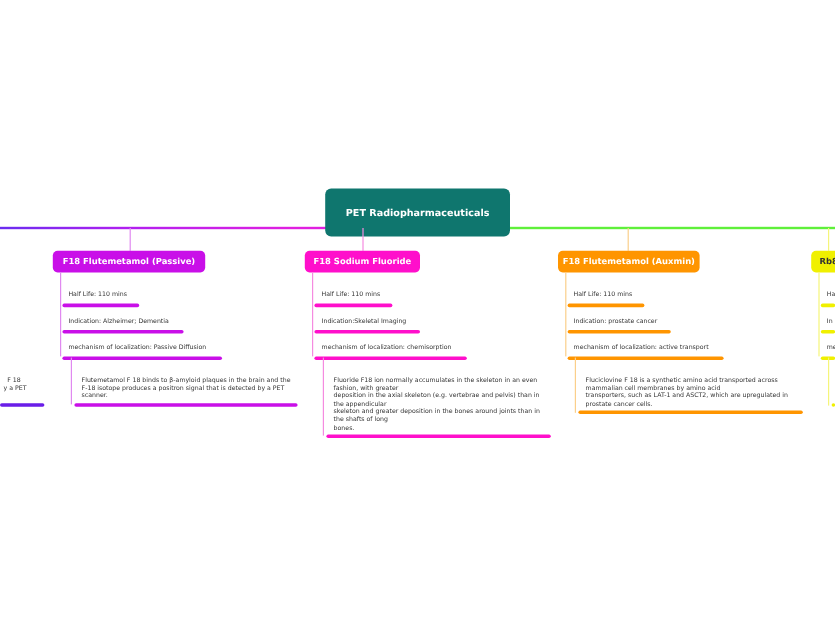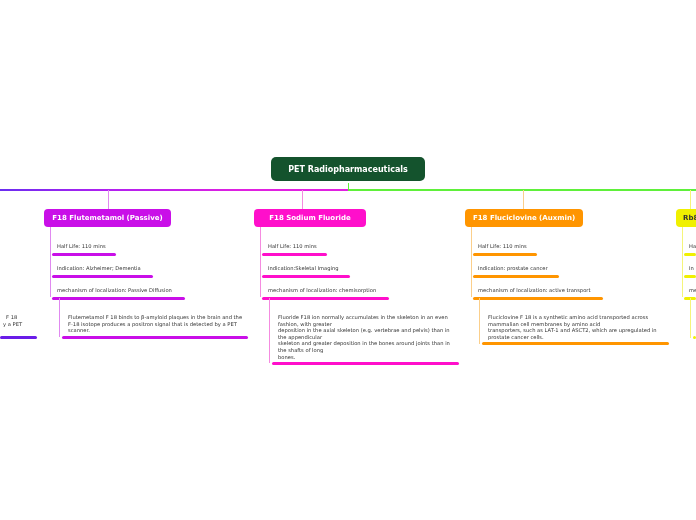--- a/index.html
+++ b/index.html
@@ -3,22 +3,22 @@
   <meta charset="utf-8">
   <style>
     html, body { margin: 0; padding: 0; }
     body {
       width: 696px; height: 520px; position: relative; overflow: hidden;
       background: #ffffff;
       font-family: "DejaVu Sans", sans-serif;
     }
     .abs { position: absolute; }
     .root {
-      left: 271px; top: 157px; width: 154px; height: 24px;
-      background: #14532d; border-radius: 5px; color: #fff;
+      left: 271px; top: 157px; width: 154px; height: 40px;
+      background: #0f766e; border-radius: 5px; color: #fff;
       font-weight: bold; font-size: 8px; display: flex; align-items: center; justify-content: center;
       box-sizing: border-box;
     }
     .branch {
       height: 18px; border-radius: 4px; color: #fff; font-weight: bold; font-size: 7px;
       display: flex; align-items: center; justify-content: center; box-sizing: border-box; padding: 0 6px;
       white-space: nowrap;
     }
     .leaf-text { font-size: 5.2px; color: #333; white-space: nowrap; line-height: 7px; }
     .ul { height: 3px; border-radius: 2px; }
@@ -54,39 +54,39 @@
 <div class="abs leaf-text" style="left:57px;top:243px;">Half Life: 110 mins</div>
 <div class="abs ul" style="left:52px;top:253px;width:64px;background:#c90fe8;"></div>
 <div class="abs leaf-text" style="left:57px;top:265px;">Indication: Alzheimer; Dementia</div>
 <div class="abs ul" style="left:52px;top:275px;width:101px;background:#c90fe8;"></div>
 <div class="abs leaf-text" style="left:57px;top:287px;">mechanism of localization: Passive Diffusion</div>
 <div class="abs ul" style="left:52px;top:297px;width:133px;background:#c90fe8;"></div>
 <div class="abs vline" style="left:59px;top:298px;height:39px;background:#e089f0;"></div>
 <div class="abs para" style="left:68px;top:314px;width:178px;">Flutemetamol F 18 binds to β-amyloid plaques in the brain and the F-18 isotope produces a positron signal that is detected by a PET scanner.</div>
 <div class="abs ul" style="left:62px;top:336px;width:186px;background:#c90fe8;"></div>
 
-<div class="abs branch" style="left:254px;top:209px;width:112px;background:#ff0fcb;">
+<div class="abs branch" style="left:254px;top:209px;width:96px;background:#ff0fcb;">
   <span>F18 Sodium Fluoride</span>
 </div>
 <div class="abs vline" style="left:260px;top:227px;height:70px;background:#f58be0;"></div>
 <div class="abs leaf-text" style="left:268px;top:243px;">Half Life: 110 mins</div>
 <div class="abs ul" style="left:262px;top:253px;width:65px;background:#ff0fcb;"></div>
 <div class="abs leaf-text" style="left:268px;top:265px;">Indication:Skeletal Imaging</div>
 <div class="abs ul" style="left:262px;top:275px;width:88px;background:#ff0fcb;"></div>
 <div class="abs leaf-text" style="left:268px;top:287px;">mechanism of localization: chemisorption</div>
 <div class="abs ul" style="left:262px;top:297px;width:127px;background:#ff0fcb;"></div>
 <div class="abs vline" style="left:269px;top:298px;height:65px;background:#f58be0;"></div>
 <div class="abs para" style="left:278px;top:314px;width:176px;white-space:pre-line;">Fluoride F18 ion normally accumulates in the skeleton in an even fashion, with greater
 deposition in the axial skeleton (e.g. vertebrae and pelvis) than in the appendicular
 skeleton and greater deposition in the bones around joints than in the shafts of long
 bones.</div>
 <div class="abs ul" style="left:272px;top:362px;width:187px;background:#ff0fcb;"></div>
 
 <div class="abs branch" style="left:465px;top:209px;width:118px;background:#ff9500;">
-  <span>F18 Fluciclovine (Auxmin)</span>
+  <span>F18 Flutemetamol (Auxmin)</span>
 </div>
 <div class="abs vline" style="left:471px;top:227px;height:70px;background:#fbcf8b;"></div>
 <div class="abs leaf-text" style="left:478px;top:243px;">Half Life: 110 mins</div>
 <div class="abs ul" style="left:473px;top:253px;width:64px;background:#ff9500;"></div>
 <div class="abs leaf-text" style="left:478px;top:265px;">Indication: prostate cancer</div>
 <div class="abs ul" style="left:473px;top:275px;width:86px;background:#ff9500;"></div>
 <div class="abs leaf-text" style="left:478px;top:287px;">mechanism of localization: active transport</div>
 <div class="abs ul" style="left:473px;top:297px;width:130px;background:#ff9500;"></div>
 <div class="abs vline" style="left:479px;top:298px;height:46px;background:#fbcf8b;"></div>
 <div class="abs para" style="left:488px;top:314px;width:182px;white-space:pre-line;">Fluciclovine F 18 is a synthetic amino acid transported across mammalian cell membranes by amino acid

